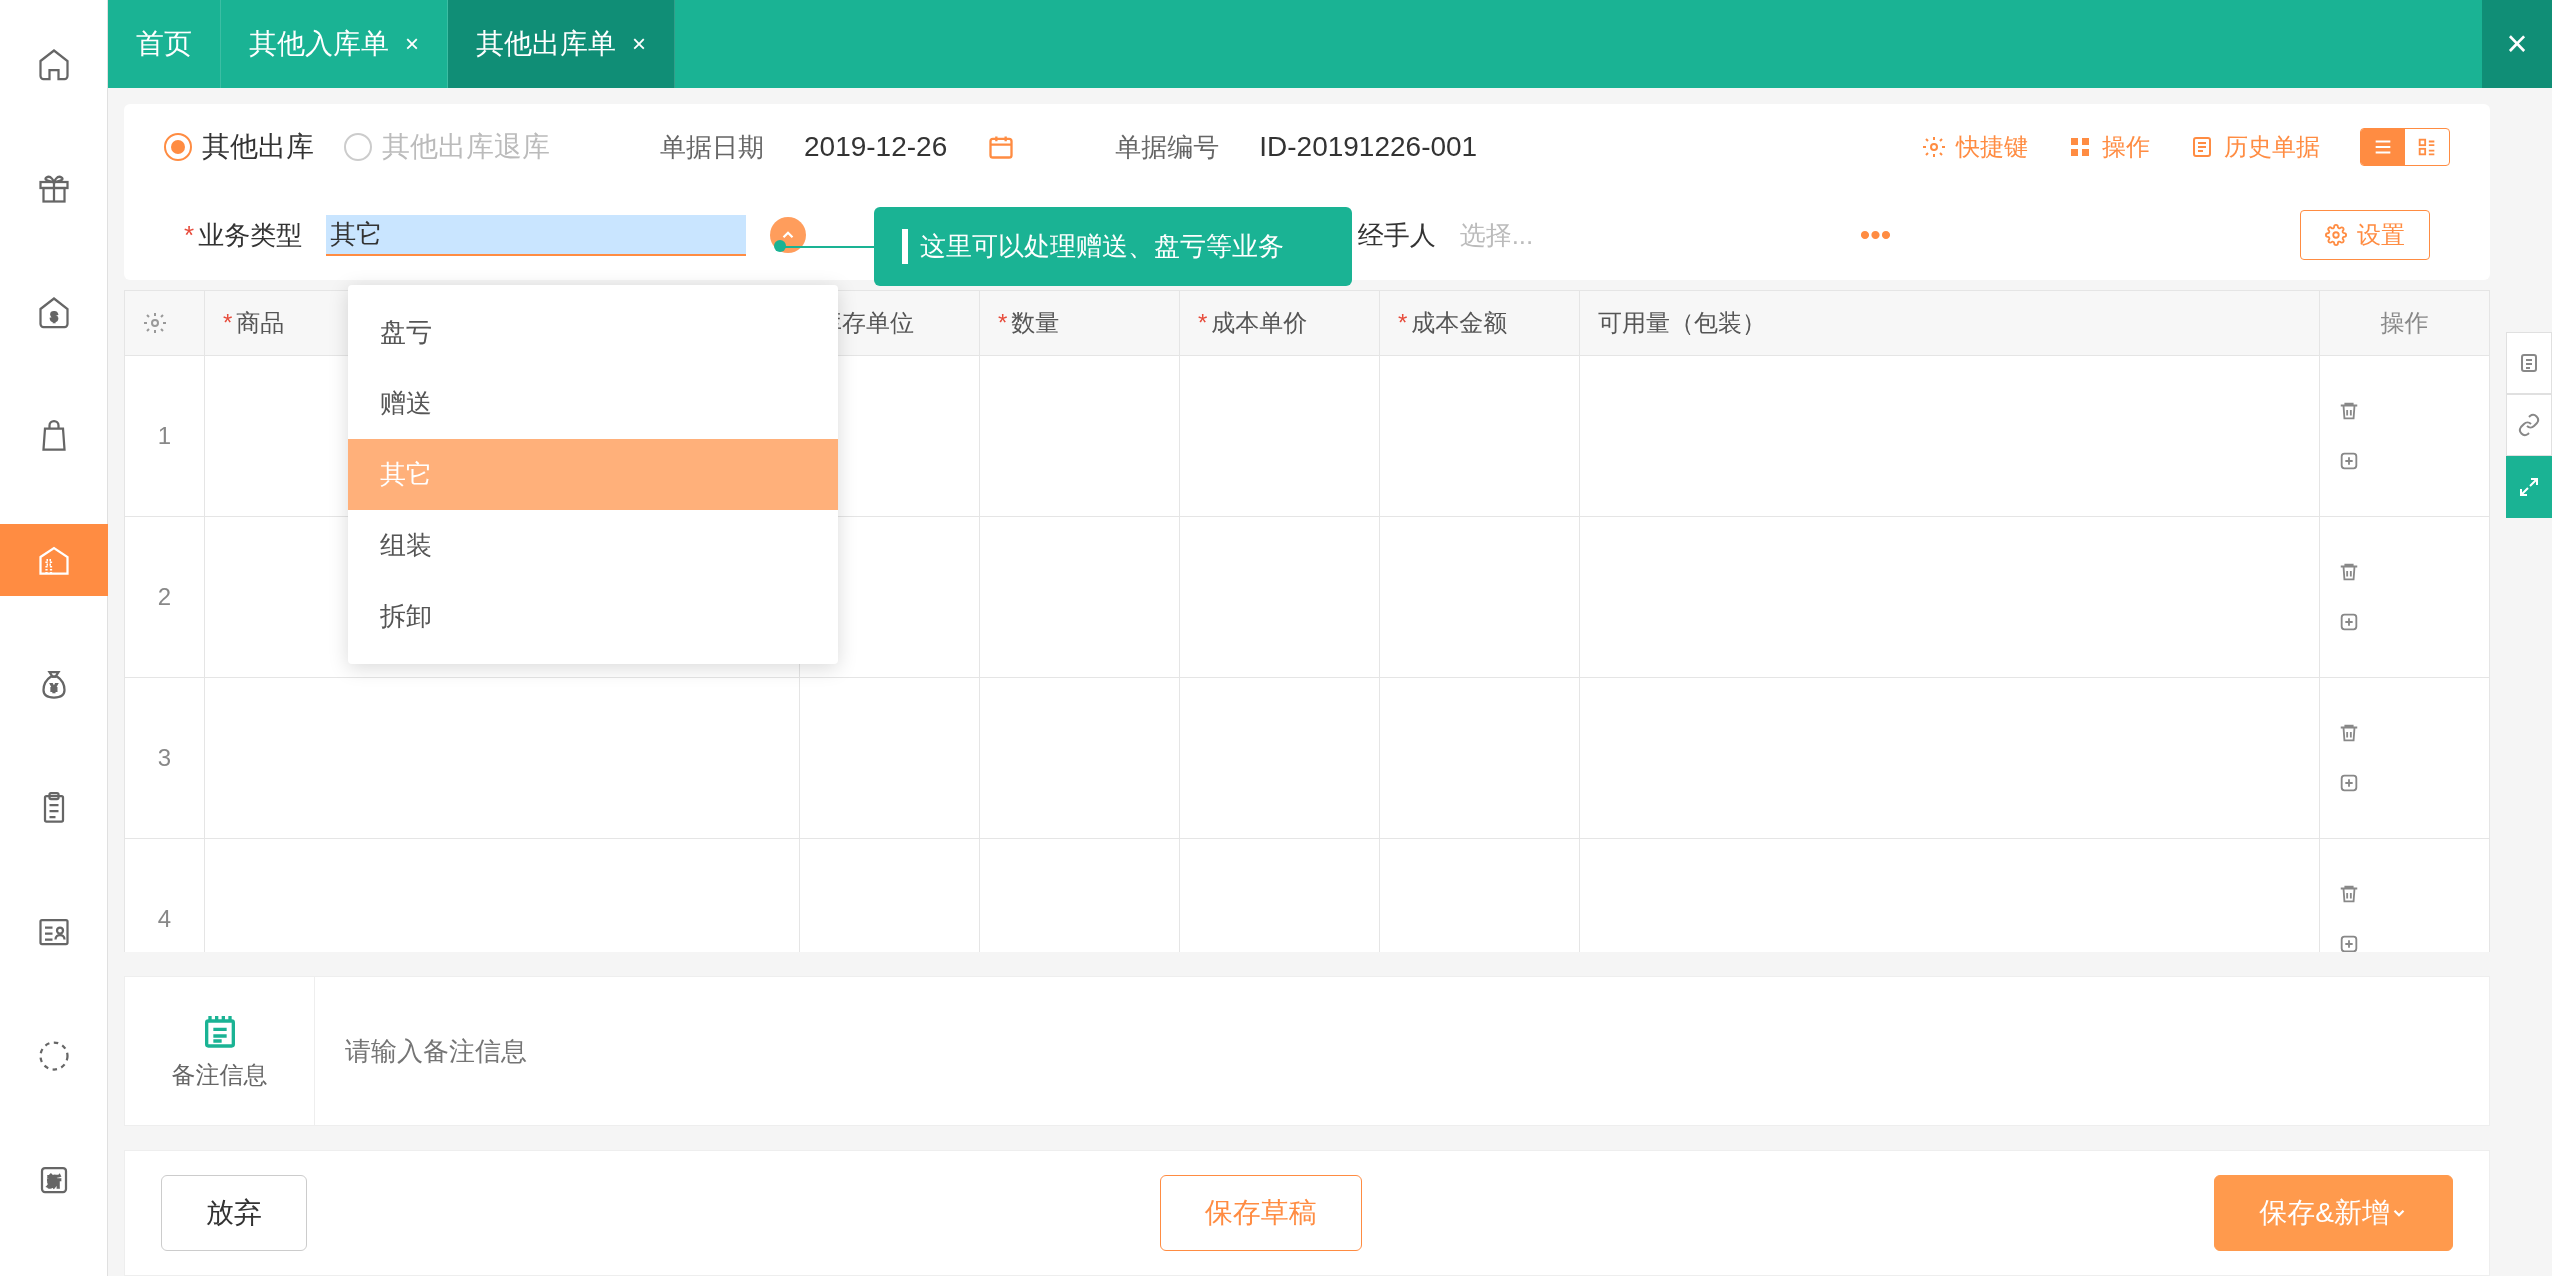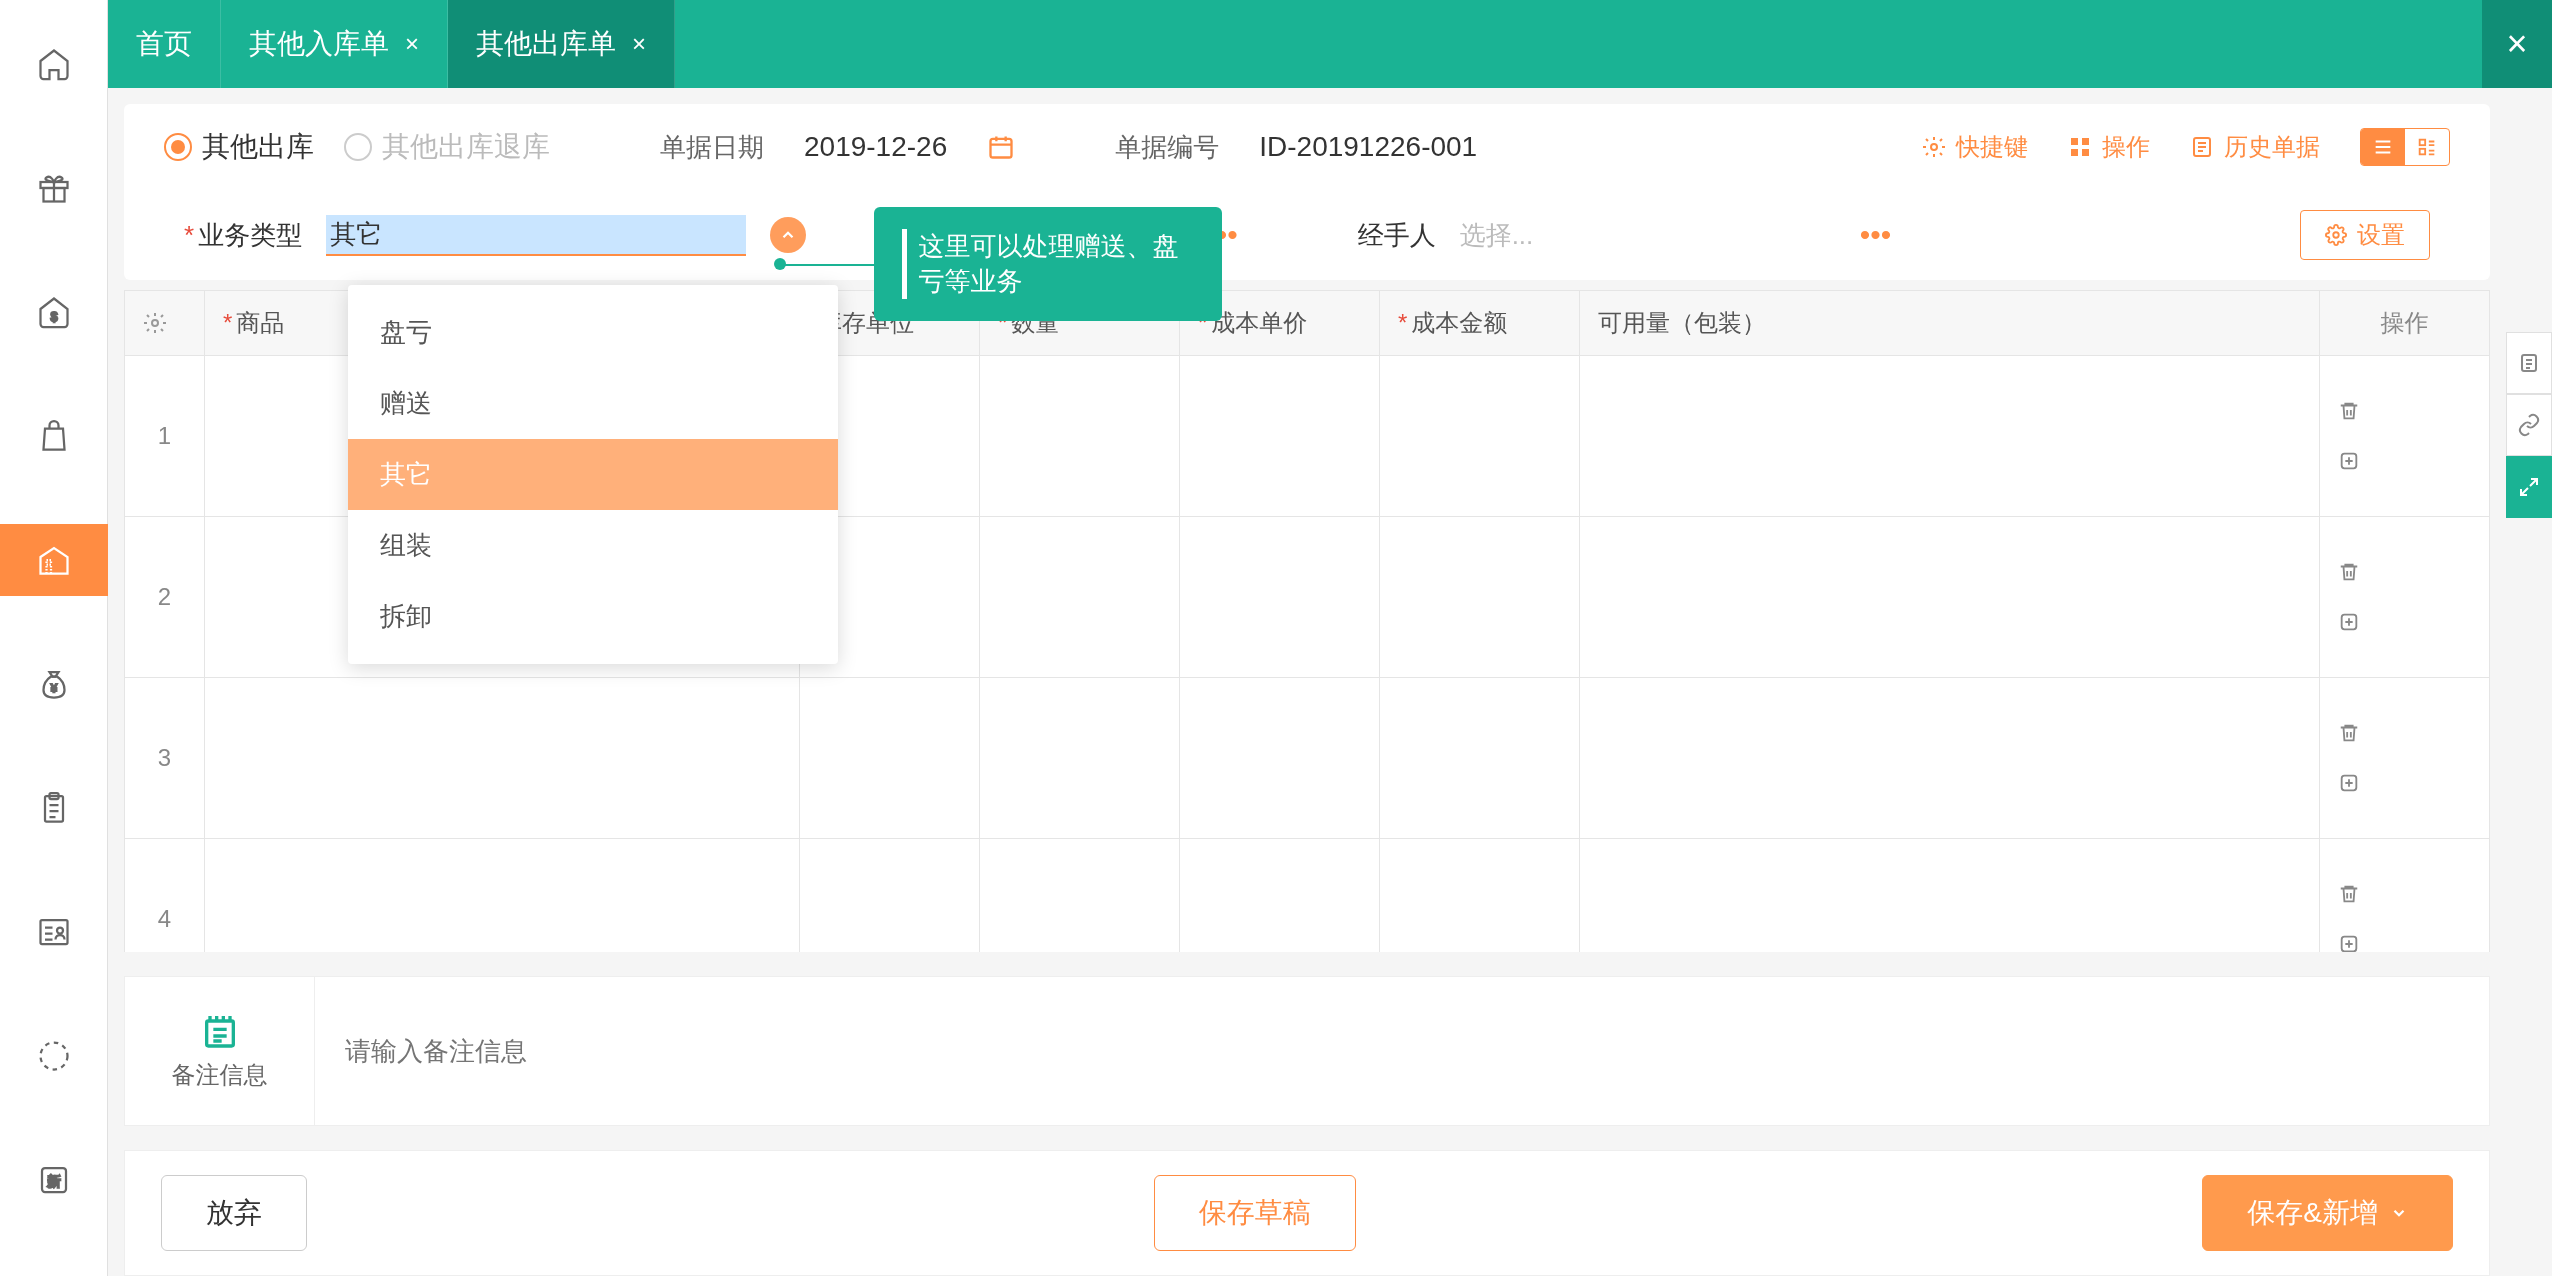--- a/index.html
+++ b/index.html
@@ -53,21 +53,21 @@
 .more-dots { color:#ff8c42; font-size:30px; cursor:pointer; padding:0 20px; }
 .placeholder { color:#bbb; font-size:26px; }
 .setting-btn { border:1px solid #ff8c42; color:#ff8c42; padding:8px 24px; border-radius:4px; font-size:24px; display:flex; align-items:center; gap:10px; cursor:pointer; }
 
 
 .dropdown { position:absolute; top: 70px; left: 164px; width: 490px; background:#fff; box-shadow:0 4px 20px rgba(0,0,0,0.15); border-radius:4px; padding:12px 0; z-index:100; }
 .dropdown-item { padding:18px 32px; font-size:26px; color:#555; cursor:pointer; }
 .dropdown-item.highlight { background:#ffb07a; color:#fff; }
 
 
-.tooltip { position:absolute; left: 690px; top: -8px; background:#1ab394; color:#fff; padding:22px 28px; font-size:26px; border-radius:6px; width:348px; display:flex; gap:12px; z-index:100; }
+.tooltip { position:absolute; left: 690px; top: -8px; background:#1ab394; color:#fff; padding:22px 28px; font-size:26px; border-radius:6px; width:478px; display:flex; gap:12px; z-index:100; }
 .tooltip::before { content:""; position:absolute; left:-90px; top:50%; width:90px; height:2px; background:#1ab394; }
 .tooltip::after { content:""; position:absolute; left:-100px; top:50%; width:12px; height:12px; border-radius:50%; background:#1ab394; transform:translateY(-50%); }
 .tooltip .bar { width:6px; background:#fff; }
 
 
 .table-wrap { margin:10px 16px 0 16px; background:#fff; flex:1; overflow:hidden; }
 .table { width:100%; border-collapse:collapse; }
 .table th, .table td { border:1px solid #e5e5e5; padding:16px 18px; font-size:24px; color:#555; text-align:left; height:64px; }
 .table th { background:#f7f7f7; font-weight:normal; }
 .table td.rownum { text-align:center; color:#888; width:80px; }
@@ -78,21 +78,21 @@
 
 .remarks { margin:24px 16px 0 16px; background:#fff; display:flex; align-items:center; border:1px solid #eee; height:150px; }
 .remarks-label { width:190px; display:flex; flex-direction:column; align-items:center; justify-content:center; gap:8px; font-size:24px; color:#666; border-right:1px solid #eee; height:100%; }
 .remarks-label svg { color:#1ab394; }
 .remarks-input { flex:1; padding:0 30px; font-size:26px; color:#bbb; background:transparent; border:none; }
 
 
 .footer { margin:24px 16px 0 16px; background:#fff; border:1px solid #eee; padding:24px 36px; display:flex; justify-content:space-between; gap:24px; }
 .btn { padding:18px 44px; font-size:28px; border-radius:6px; cursor:pointer; border:1px solid #ccc; background:#fff; color:#333; }
 .btn.outline-orange { border-color:#ff8c42; color:#ff8c42; }
-.btn.primary { background:#ff9a4d; color:#fff; border-color:#ff9a4d; display:flex; align-items:center; gap:12px; }
+.btn.primary { background:#ff9a4d; color:#fff; border-color:#ff9a4d; display:flex; align-items:center; }
 
 
 .right-rail { position:absolute; right:0; top:332px; width:46px; display:flex; flex-direction:column; gap:0; }
 .rail-btn { width:46px; height:62px; display:flex; align-items:center; justify-content:center; background:#fff; border:1px solid #e0e0e0; cursor:pointer; color:#888; }
 .rail-btn.active { background:#1ab394; color:#fff; border-color:#1ab394; }
 
 svg { display:block; }
 </style>
 </head>
 <body>

